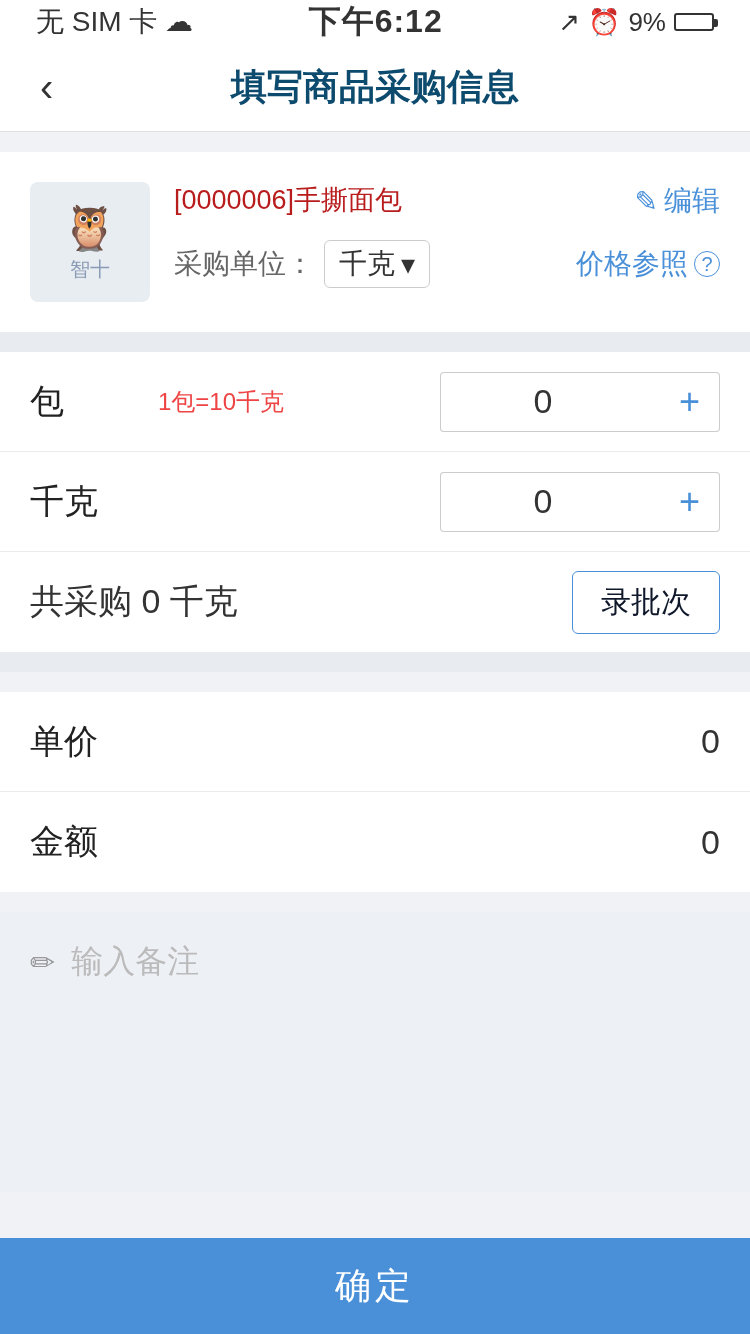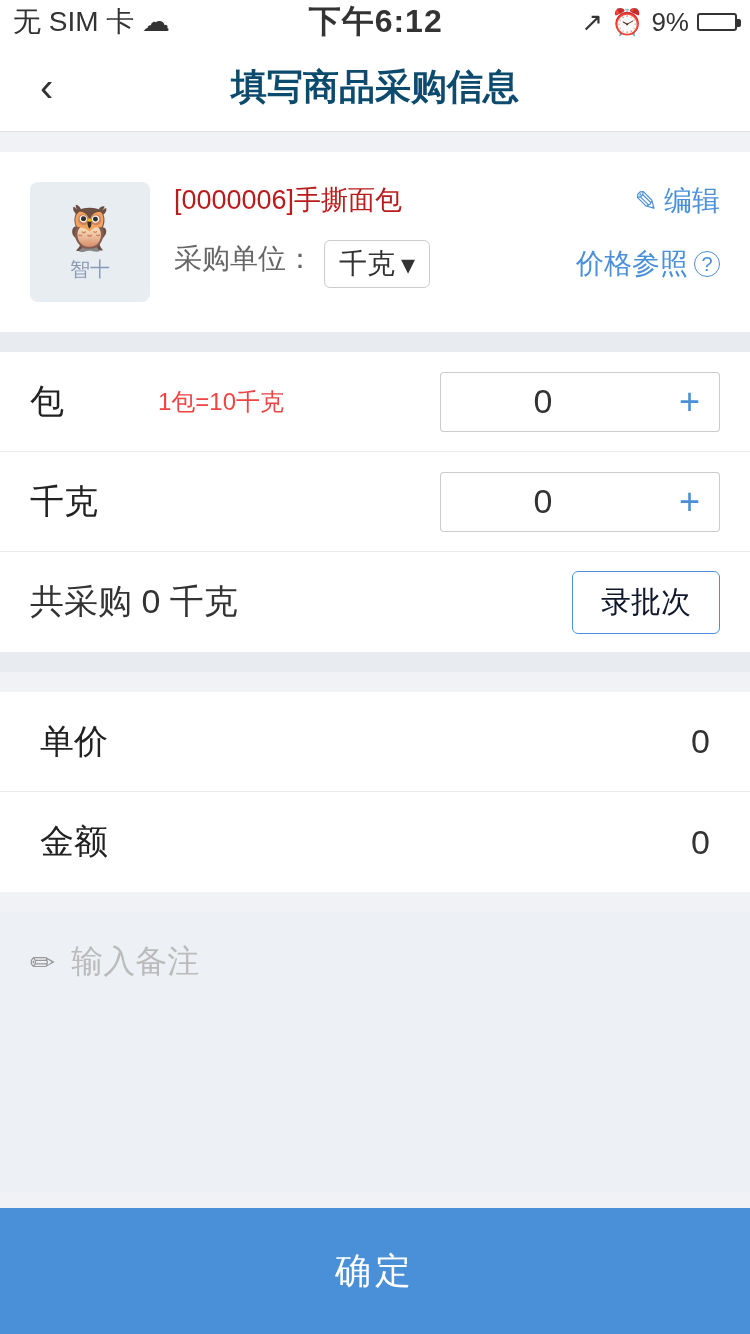--- a/index.html
+++ b/index.html
@@ -13,21 +13,21 @@
       color: #333;
     }
 
     
     .status-bar {
       height: 44px;
       background: #fff;
       display: flex;
       align-items: center;
       justify-content: space-between;
-      padding: 0 13px;
+      padding: 0 36px;
       font-size: 28px;
       font-weight: 500;
     }
     .status-left { display: flex; align-items: center; gap: 10px; }
     .status-center { font-size: 32px; font-weight: 600; letter-spacing: 1px; }
     .status-right { display: flex; align-items: center; gap: 8px; font-size: 26px; }
     .battery-bar {
       width: 40px; height: 18px; border: 2px solid #333; border-radius: 3px;
       position: relative; display: inline-block;
     }
@@ -215,21 +215,21 @@
       background: #fff;
       cursor: pointer;
     }
 
     
     .price-section { background: #fff; margin-top: 20px; }
     .price-row {
       display: flex;
       align-items: center;
       justify-content: space-between;
-      padding: 0 40px;
+      padding: 0 30px;
       height: 100px;
       border-bottom: 1px solid #ebebeb;
     }
     .price-row:last-child { border-bottom: none; }
     .price-label { font-size: 34px; color: #222; }
     .price-value { font-size: 34px; color: #333; }
 
     
     .remark-section {
       background: #edf0f5;
@@ -244,21 +244,21 @@
     .remark-text { font-size: 32px; color: #bbb; }
 
     
     .bottom-space { height: 180px; background: #edf0f5; }
 
     
     .confirm-bar {
       position: fixed;
       bottom: 0;
       width: 750px;
-      height: 126px;
+      height: 96px;
       background: #4a90d9;
       display: flex;
       align-items: center;
       justify-content: center;
       cursor: pointer;
     }
     .confirm-text {
       font-size: 36px;
       color: #fff;
       font-weight: 500;
@@ -295,21 +295,21 @@
   </div>
   <div class="product-info">
     <div class="product-header">
       <span class="product-name">[0000006]手撕面包</span>
       <span class="edit-btn">
         <span>✎</span>
         <span>编辑</span>
       </span>
     </div>
     <div class="purchase-unit">
-      <div style="display:flex;gap:10px;">
+      <div style="display:flex;align-items:center;gap:10px;">
         <span class="unit-label">采购单位：</span>
         <span class="unit-select">
           <span>千克</span>
           <span>▾</span>
         </span>
       </div>
       <span class="price-ref">
         <span>价格参照</span>
         <span style="border:1.5px solid #4a90d9;border-radius:50%;width:26px;height:26px;display:inline-flex;align-items:center;justify-content:center;font-size:20px;">?</span>
       </span>

